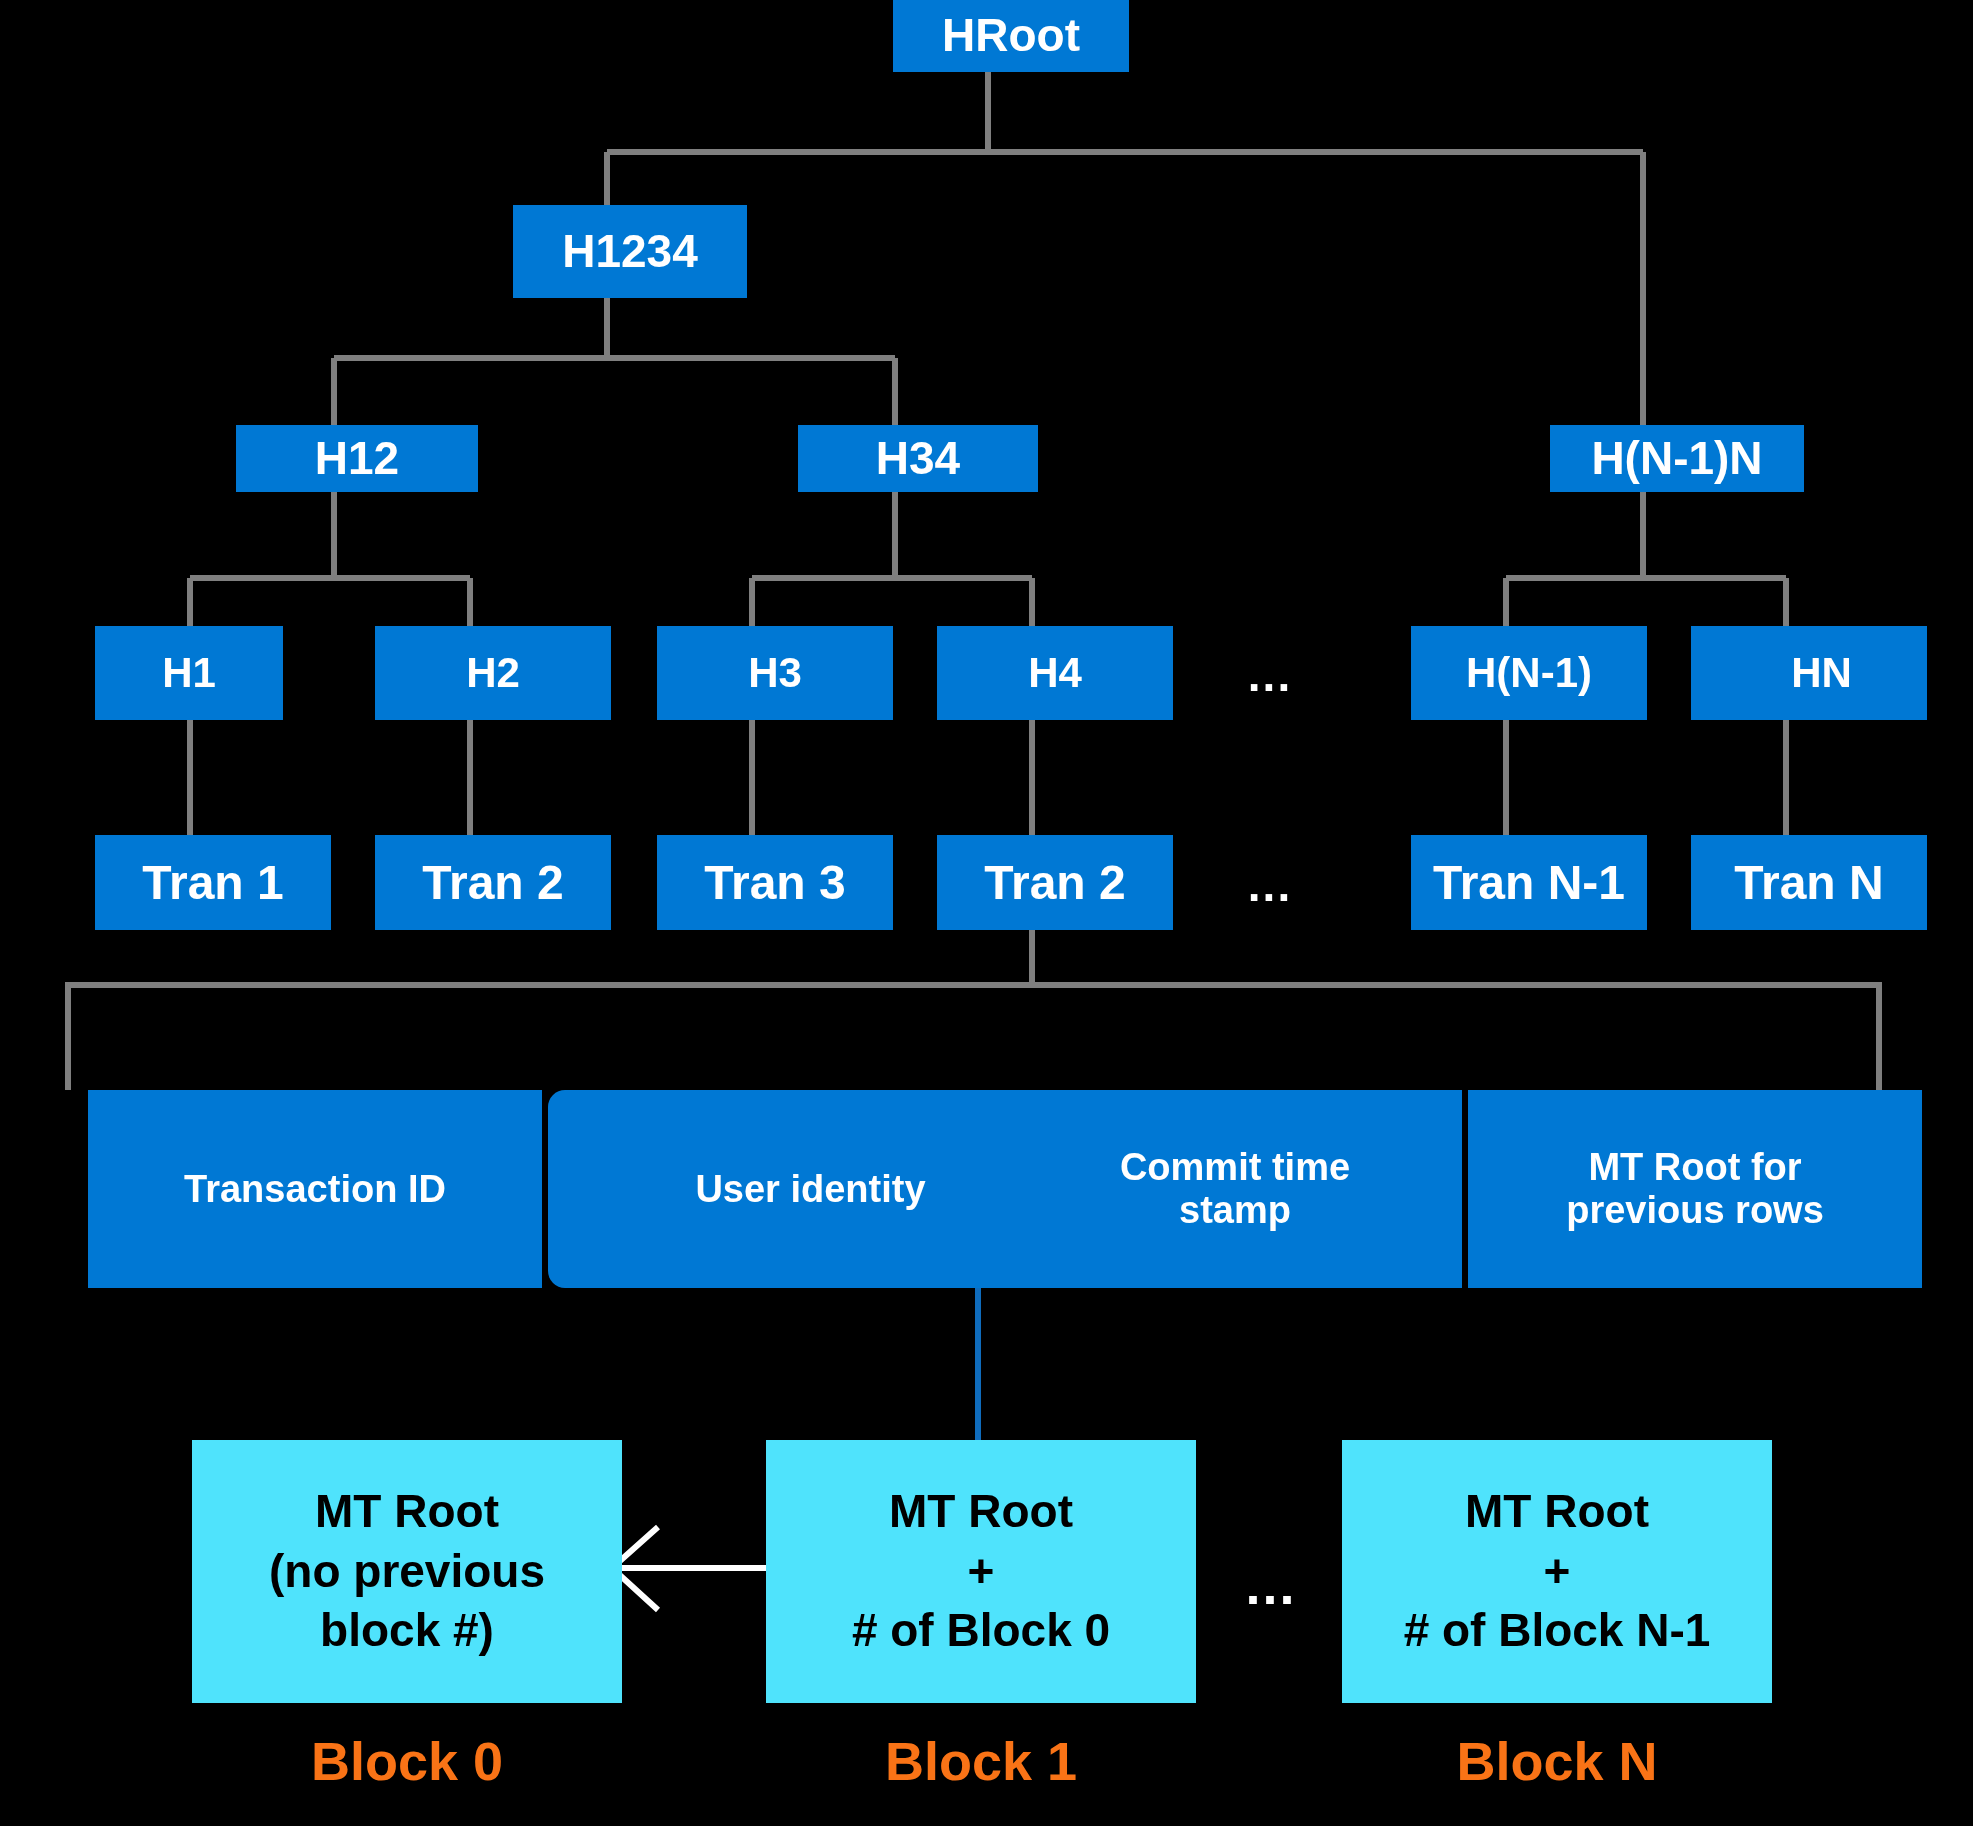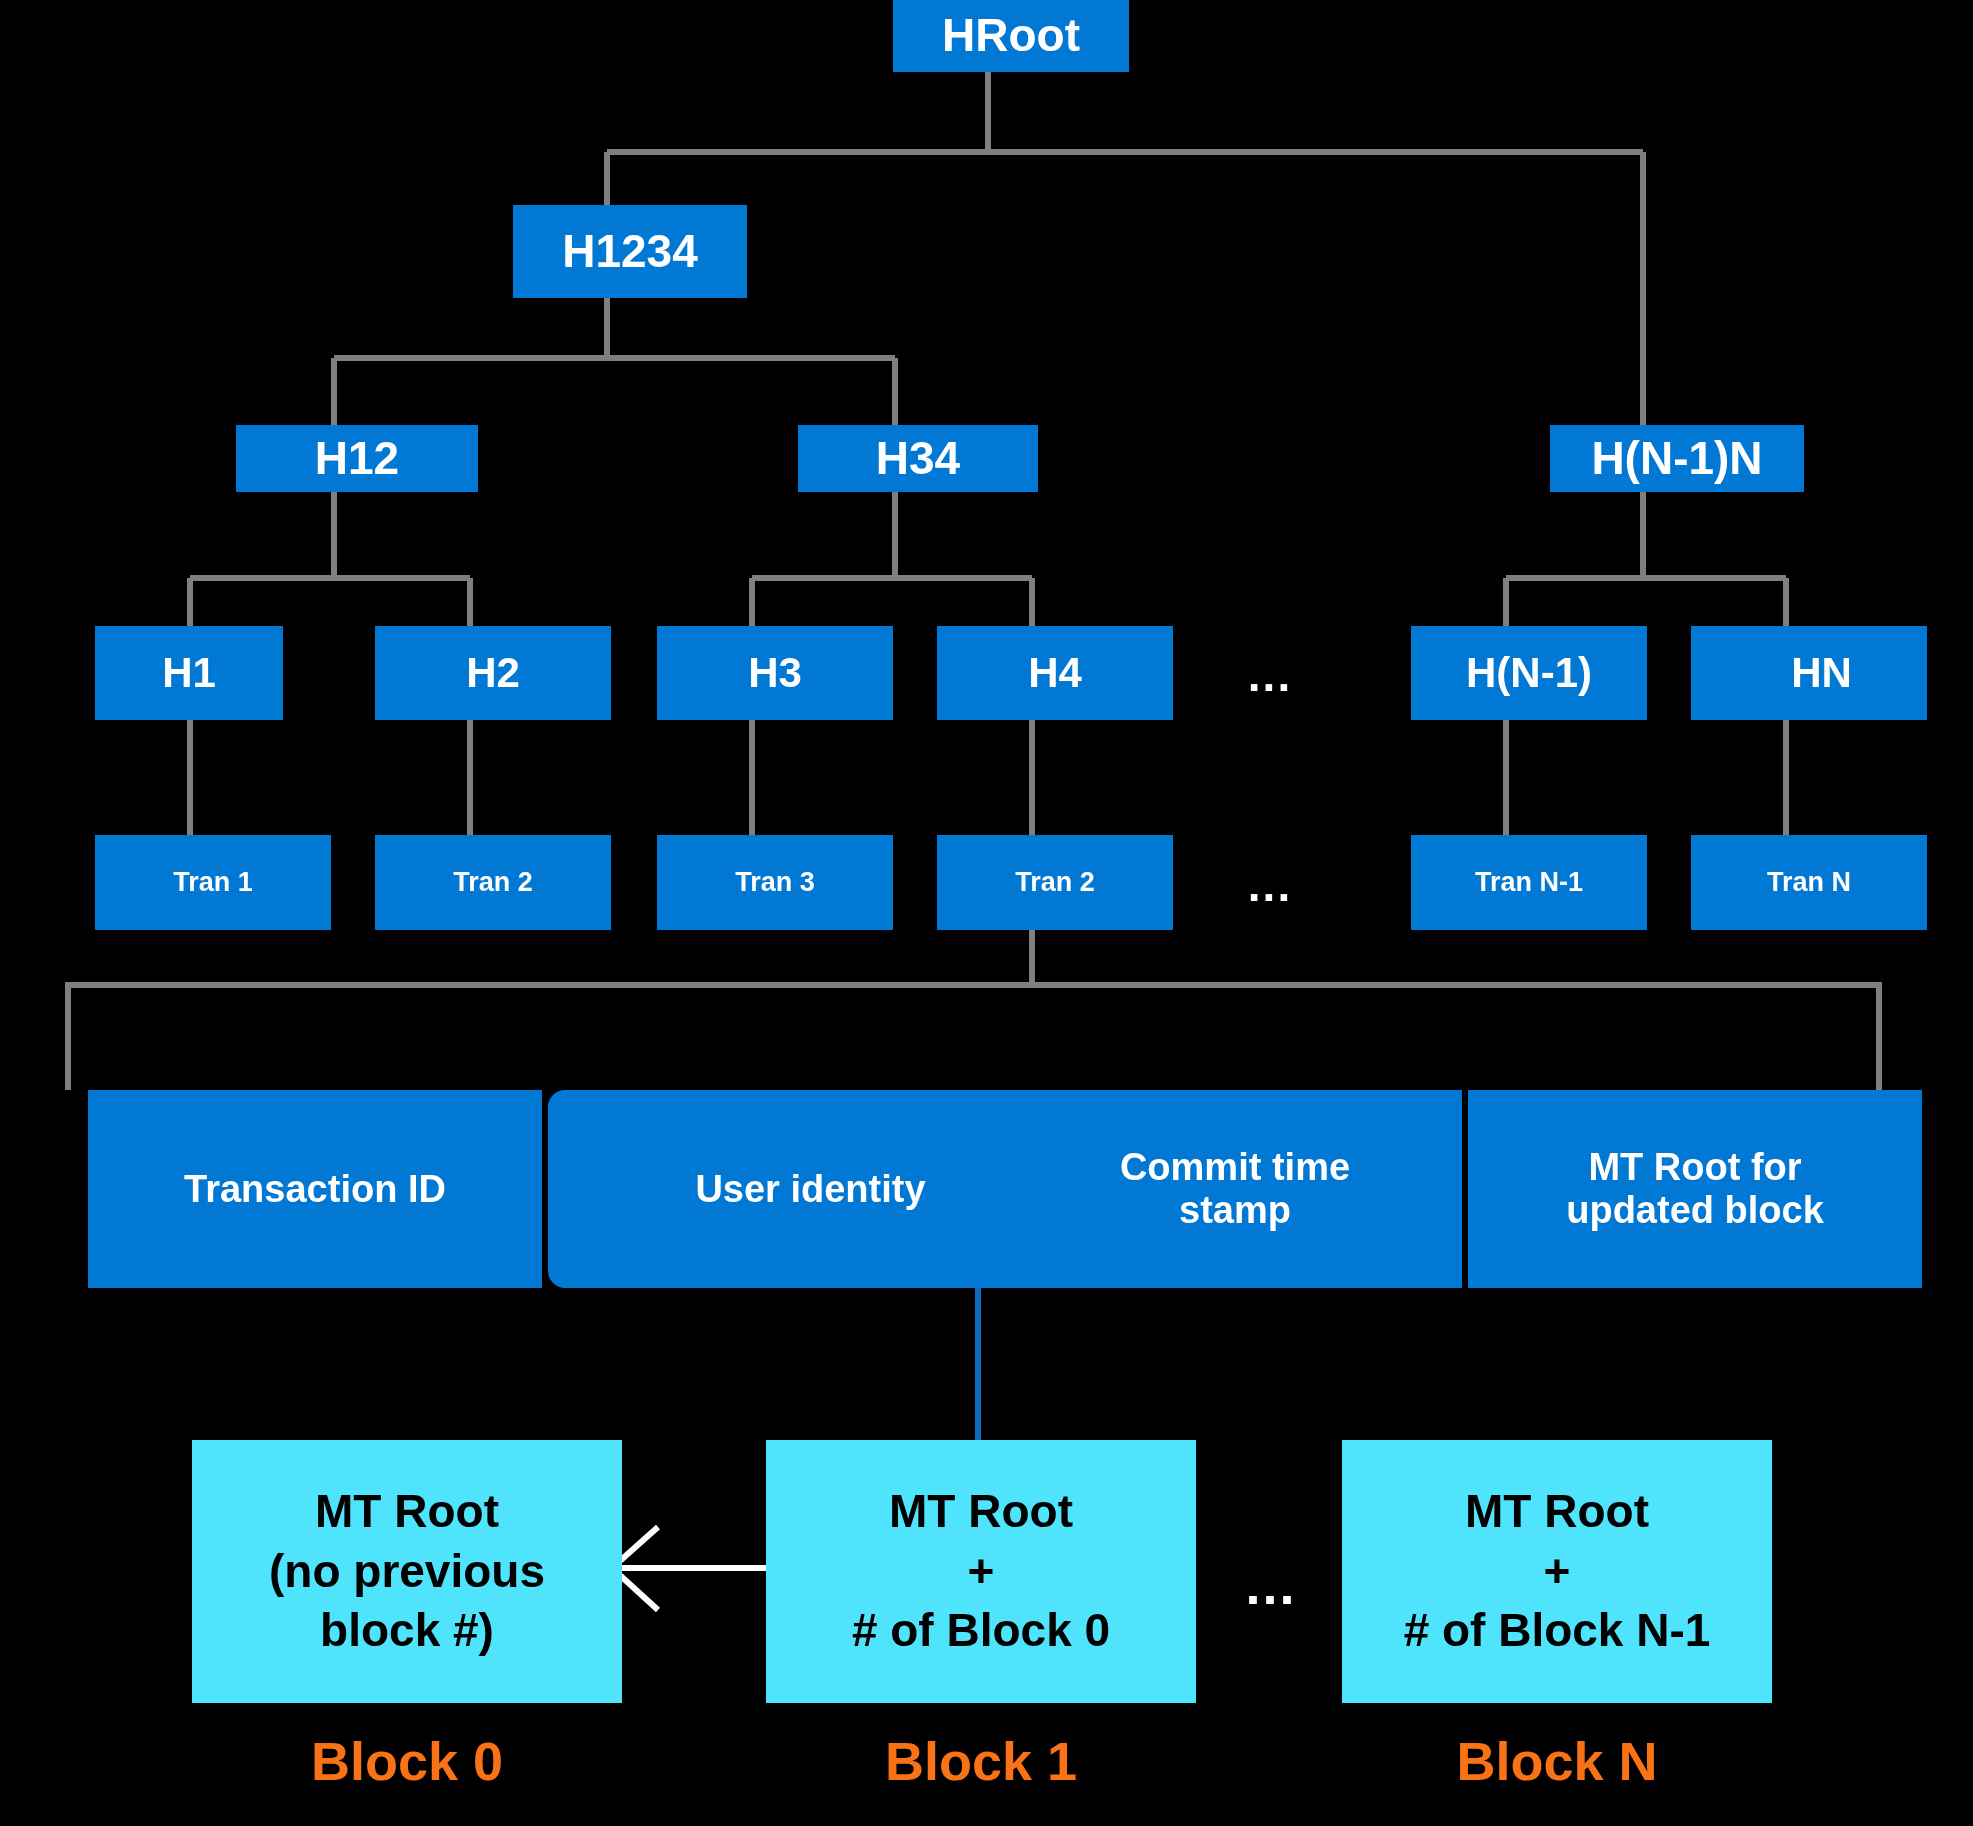--- a/index.html
+++ b/index.html
@@ -29,21 +29,21 @@
     font-weight: 700;
     line-height: 1.12;
     box-sizing: border-box;
     z-index: 5;
     margin-left: 23px;
   }
   .node.lvl-root  { font-size: 46px; }
   .node.lvl-2     { font-size: 46px; }
   .node.lvl-3     { font-size: 46px; }
   .node.lvl-4     { font-size: 42px; }
-  .node.tran      { font-size: 27px; }
+  .node.tran      { font-size: 48px; }
   .node.field     { font-size: 38px; padding: 0 10px; }
 
   .blockbox {
     position: absolute;
     background: #4FE3FC;
     color: #000000;
     display: flex;
     align-items: center;
     justify-content: center;
     text-align: center;
@@ -209,21 +209,21 @@
   </div>
   <div class="node field" style="left:525px; top:1090px; width:525px; height:198px;border-radius:17px;">
     <span>User identity</span>
   </div>
   <div class="node field" style="left:985px; top:1090px; width:454px; height:198px; white-space:pre-line;">
     <span style="white-space:pre-line;">Commit time
 stamp</span>
   </div>
   <div class="node field" style="left:1445px; top:1090px; width:454px; height:198px; white-space:pre-line;">
     <span style="white-space:pre-line;">MT Root for
-updated block</span>
+previous rows</span>
   </div>
 
   <div class="blockbox" style="left:192px; top:1440px; width:430px; height:263px;">
     <span style="white-space:pre-line;">MT Root
 (no previous
 block #)</span>
   </div>
   <div class="blocklabel" style="left:192px; top:1730px; width:430px;">Block 0</div>
 
   <div class="blockbox" style="left:766px; top:1440px; width:430px; height:263px;">

